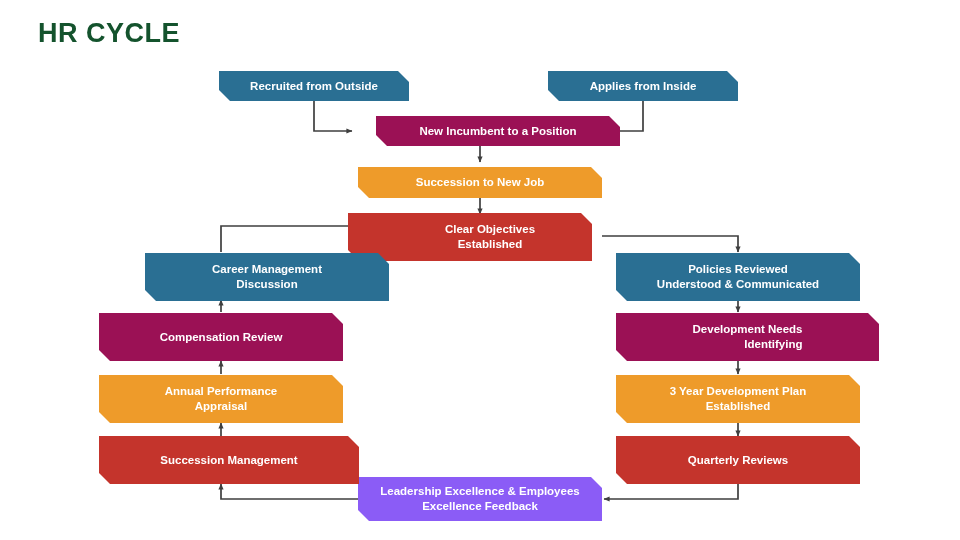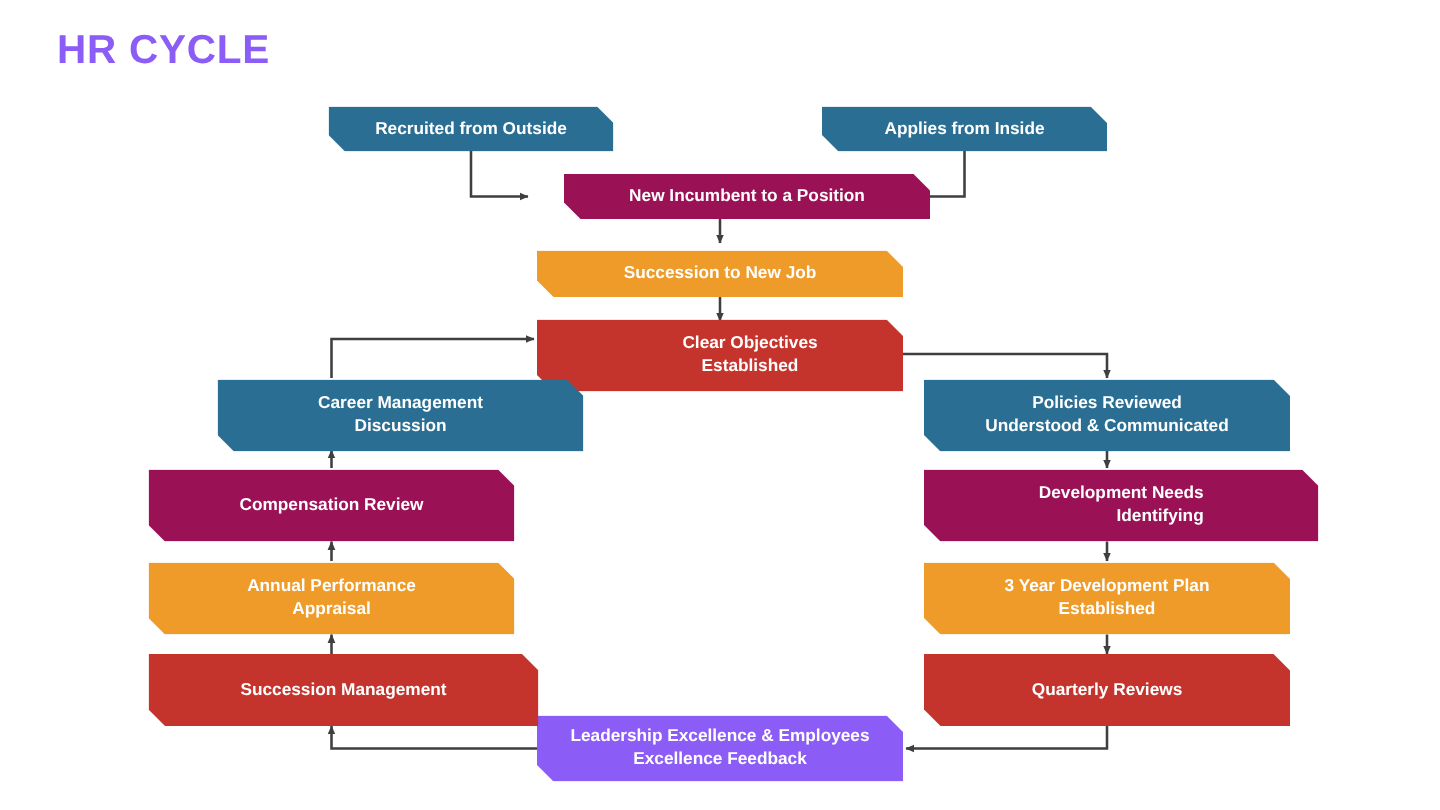--- a/index.html
+++ b/index.html
@@ -14,21 +14,21 @@
     background: #ffffff;
     overflow: hidden;
     font-family: "Liberation Sans", sans-serif;
   }
   #page-title {
     position: absolute;
     left: 38px;
     top: 18px;
     font-size: 27px;
     font-weight: bold;
-    color: #8b5cf6;
+    color: #14532d;
     letter-spacing: 0.5px;
     white-space: nowrap;
     text-align: right;
   }
   svg#arrows {
     position: absolute;
     left: 0;
     top: 0;
     width: 960px;
     height: 540px;
@@ -110,21 +110,21 @@
   </div>
 
   <div class="node c-magenta" style="left:376px; top:116px; width:244px; height:30px;">
     <span class="lbl">New Incumbent to a Position</span>
   </div>
 
   <div class="node c-orange" style="left:358px; top:167px; width:244px; height:31px;">
     <span class="lbl">Succession to New Job</span>
   </div>
 
-  <div class="node c-red" style="left:358px; top:213px; width:244px; height:48px;padding-left:48px;">
+  <div class="node c-red" style="left:348px; top:213px; width:244px; height:48px;padding-left:48px;">
     <span class="lbl">Clear Objectives<br>Established</span>
   </div>
 
   <div class="node c-teal" style="left:616px; top:253px; width:244px; height:48px;">
     <span class="lbl">Policies Reviewed<br>Understood &amp; Communicated</span>
   </div>
 
   <div class="node c-magenta" style="left:616px; top:313px; width:263px; height:48px;text-align:right;">
     <span class="lbl">Development Needs<br>Identifying</span>
   </div>

